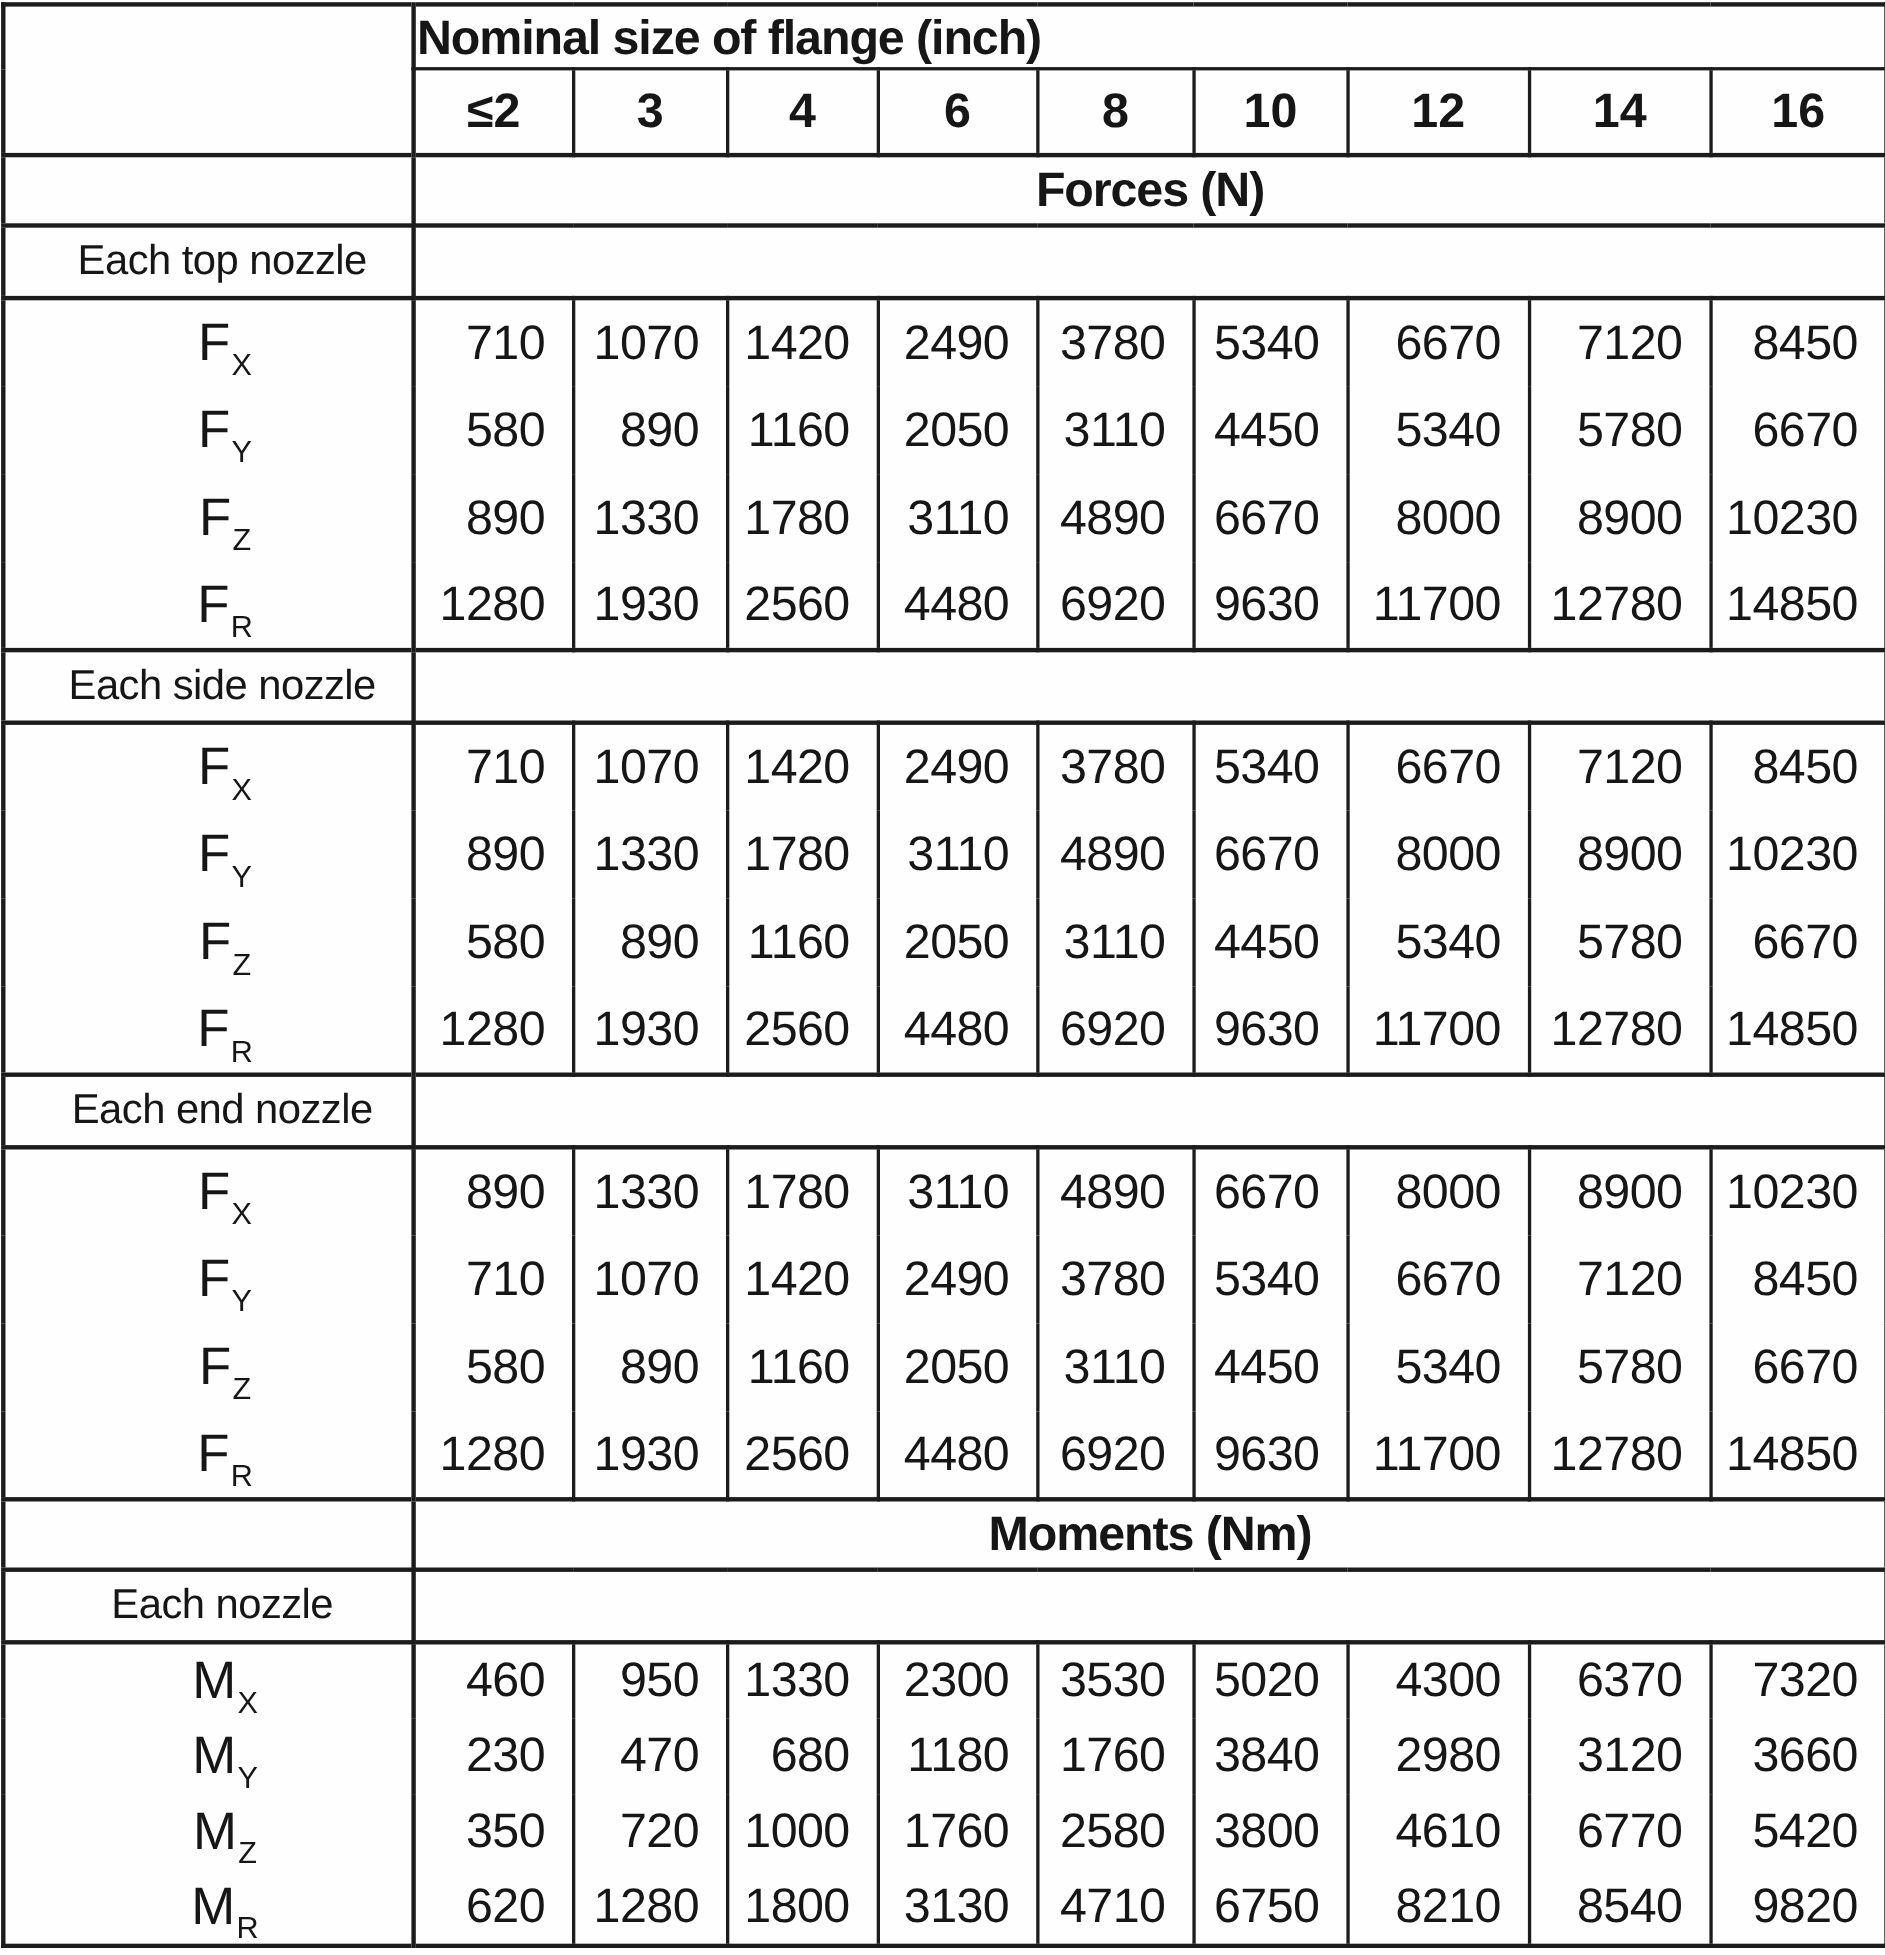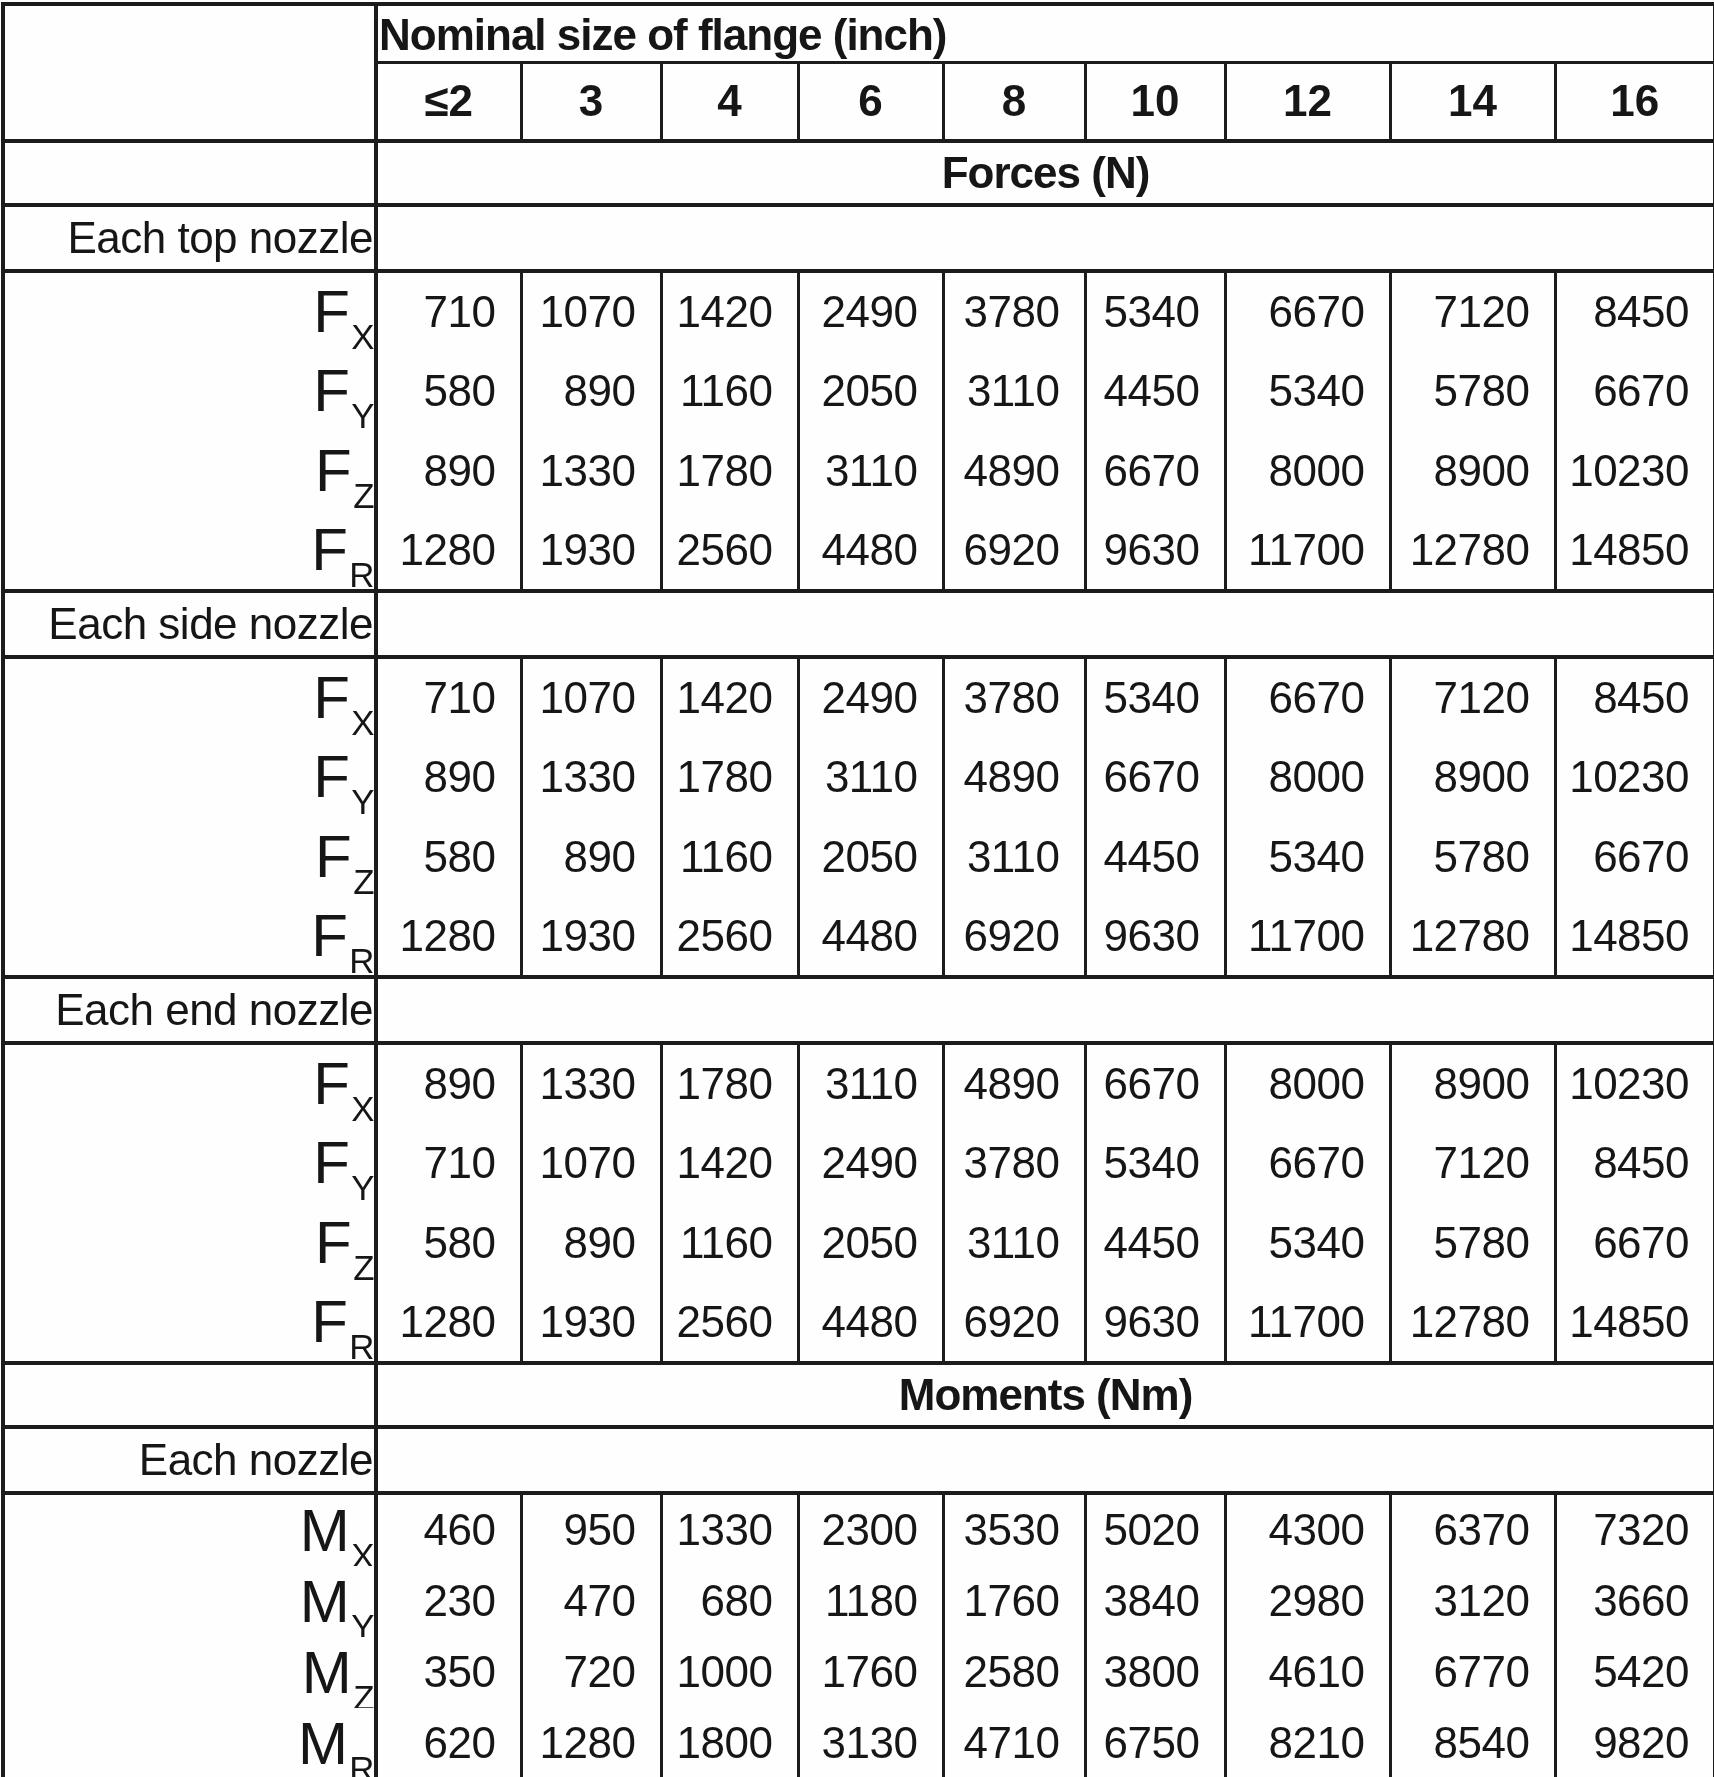--- a/index.html
+++ b/index.html
@@ -64,28 +64,28 @@
     text-align: center;
   }
   td.band {
     font-weight: bold;
     font-size: 44px;
     letter-spacing: -1px;
     text-align: center;
     margin-top: 24px;
   }
   td.sect {
-    font-size: 44px;
-    text-align: right;
+    font-size: 38px;
+    text-align: center;
     padding-left: 26px;
     letter-spacing: -0.5px;
   }
   td.sym {
-    font-size: 60px;
-    text-align: right;
+    font-size: 48px;
+    text-align: center;
     padding-left: 30px;
   }
   td.sym sub {
     font-size: 0.58em;
     line-height: 0;
     position: relative;
     top: 0.12em;
     left: 0.04em;
   }
   td.num {

